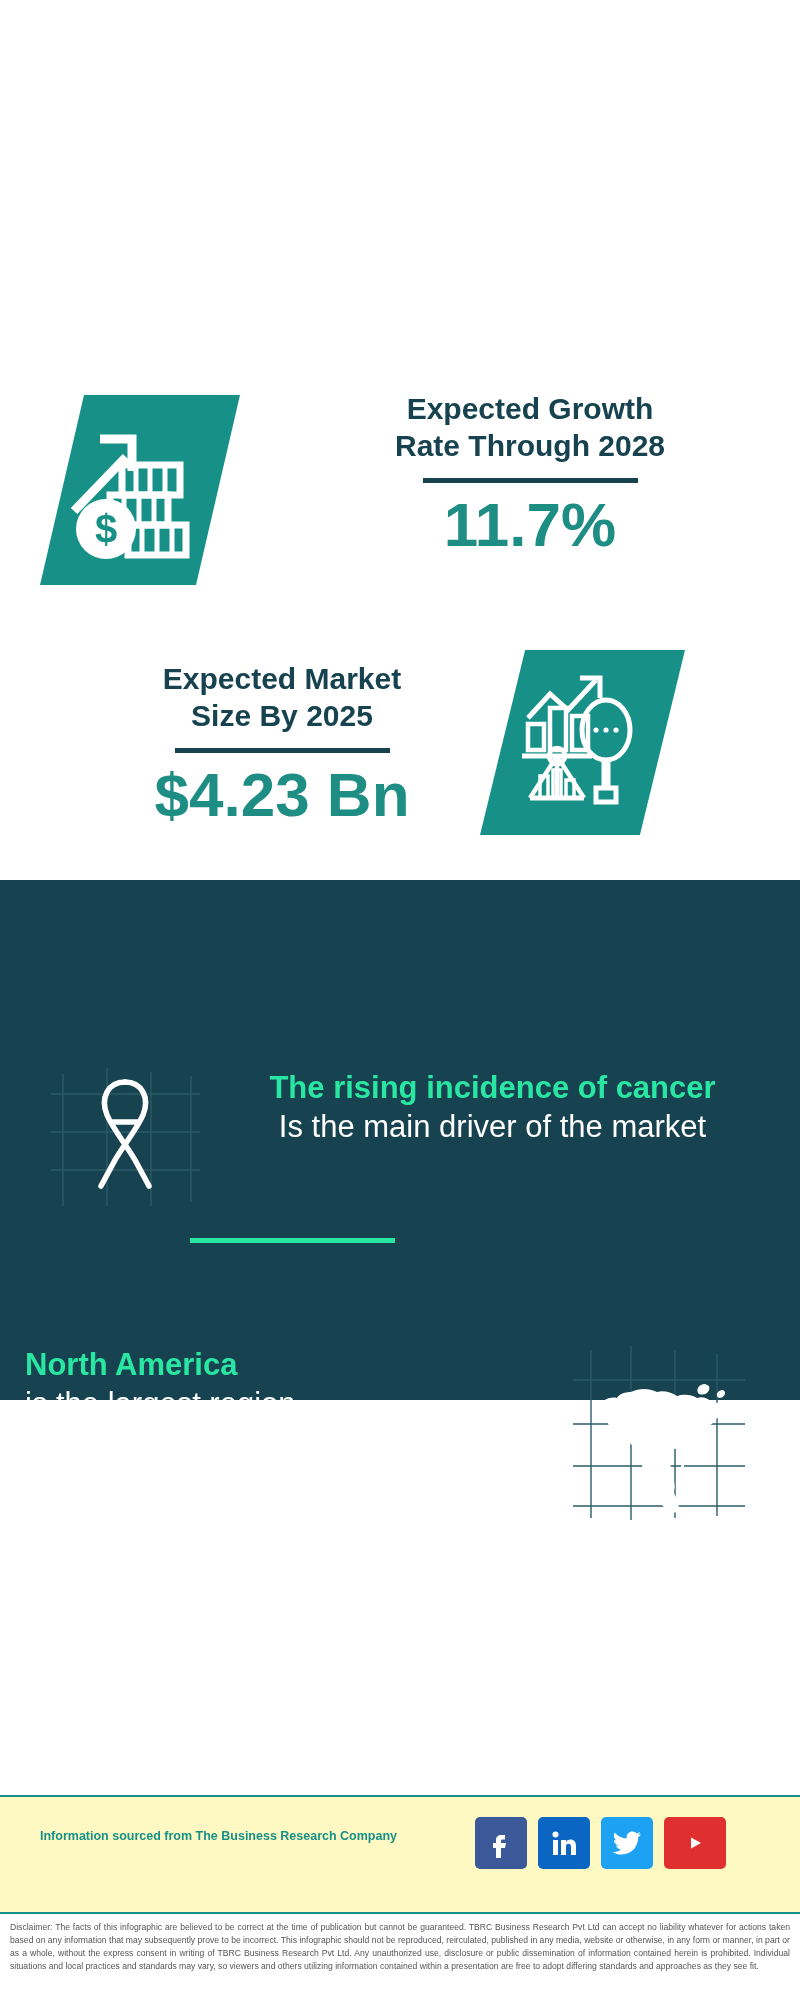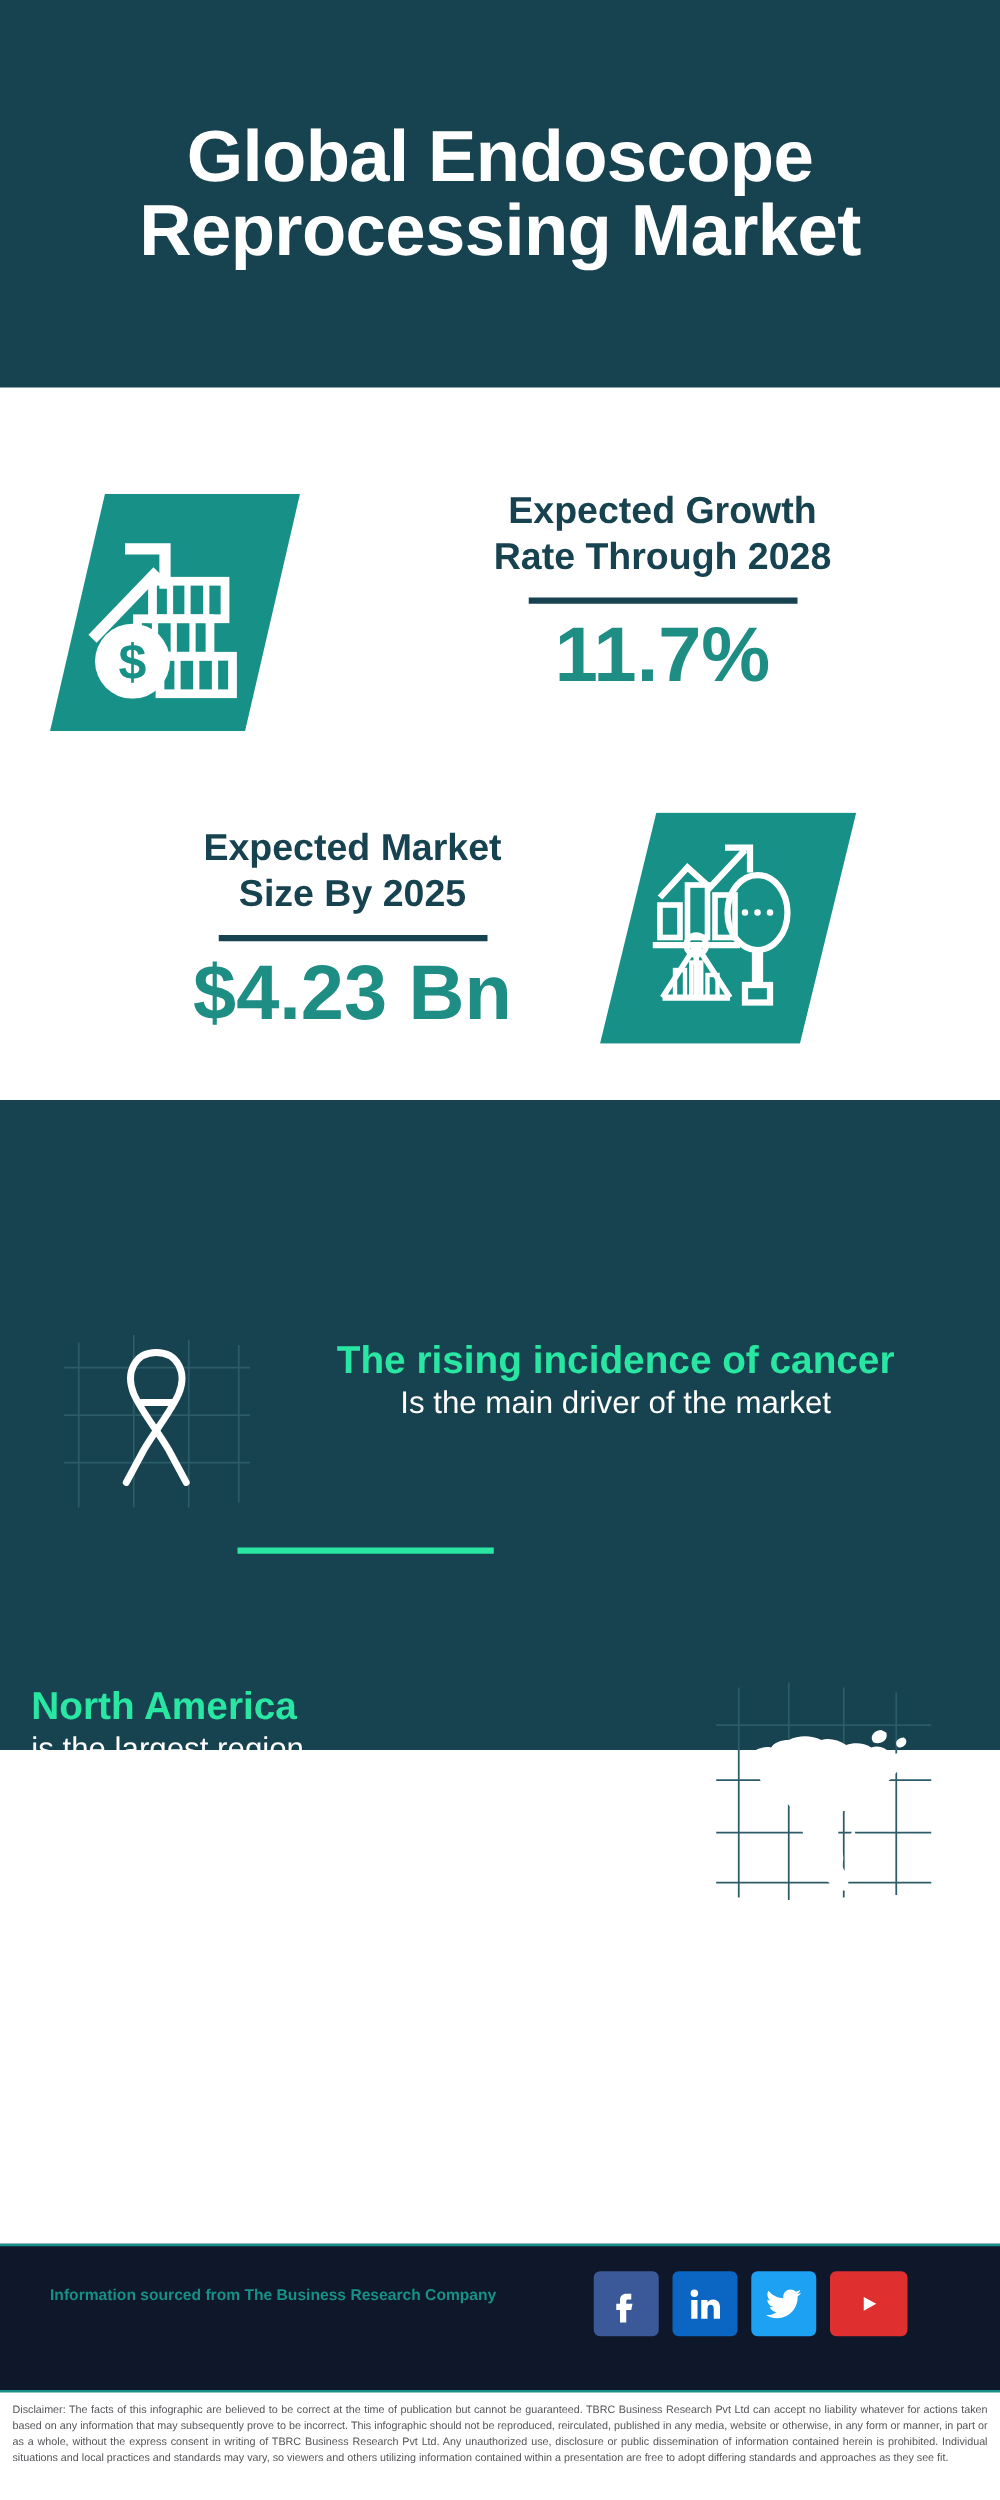--- a/index.html
+++ b/index.html
@@ -59,34 +59,34 @@
     background:#17424f;
   }
   .skyline{position:absolute;left:0;top:880px;width:800px;height:120px;}
 
   
   .driver{position:absolute;left:0;top:1060px;width:800px;height:200px;}
   .ribbon-wrap{position:absolute;left:45px;top:0;width:160px;height:150px;}
   .grid-lines{position:absolute;left:0;top:0;}
   .driver-text{position:absolute;left:215px;top:8px;width:555px;text-align:center;}
   .accent-line{color:#2ae6a3;font-size:31px;font-weight:bold;line-height:1.27;}
-  .white-line{color:#ffffff;font-size:25px;line-height:1.27;}
+  .white-line{color:#ffffff;font-size:31px;line-height:1.27;}
 
   .mid-rule{
     position:absolute;left:190px;top:1238px;width:205px;height:5px;background:#2ae6a3;
   }
 
   
   .region{position:absolute;left:0;top:1345px;width:800px;height:220px;}
   .region-text{position:absolute;left:25px;top:0;width:540px;text-align:left;}
   .map-wrap{position:absolute;left:565px;top:-5px;width:190px;height:190px;}
 
   
   .footer{
-    position:absolute;left:0;top:1795px;width:800px;height:115px;background:#0f172a;
+    position:absolute;left:0;top:1795px;width:800px;height:115px;background:#fef9c3;
     border-top:2px solid #179187;
   }
   .source{position:absolute;left:40px;top:28px;width:440px;}
   .source div{color:#179187;font-size:12.5px;line-height:1.85;font-weight:bold;}
   .socials{position:absolute;left:475px;top:20px;display:flex;gap:11px;}
   .sbtn{
     width:52px;height:52px;border-radius:5px;display:flex;
     align-items:center;justify-content:center;color:#fff;
   }
   .sbtn svg{display:block;}
@@ -98,23 +98,20 @@
   }
   .disclaimer p{
     margin:0;color:#55555a;font-size:8.6px;line-height:1.52;text-align:justify;
   }
 </style>
 </head>
 <body>
 
 <div class="page">
 
-  <div class="header">
-    <h1>Global Endoscope Reprocessing Market</h1>
-  </div>
 
   <div class="stat1">
     <div class="para-left">
       <svg width="150" height="140" viewBox="0 0 150 140" fill="none">
         <path d="M8 92 L60 38" stroke="#fff" stroke-width="9"></path>
         <path d="M34 20 H66 V52" stroke="#fff" stroke-width="9" fill="none"></path>
         <rect x="56" y="46" width="58" height="30" stroke="#fff" stroke-width="7" fill="none"></rect>
         <path d="M70 46 v30 M84 46 v30 M99 46 v30" stroke="#fff" stroke-width="5"></path>
         <rect x="44" y="76" width="58" height="30" stroke="#fff" stroke-width="7" fill="none"></rect>
         <path d="M58 76 v30 M73 76 v30 M88 76 v30" stroke="#fff" stroke-width="5"></path>

